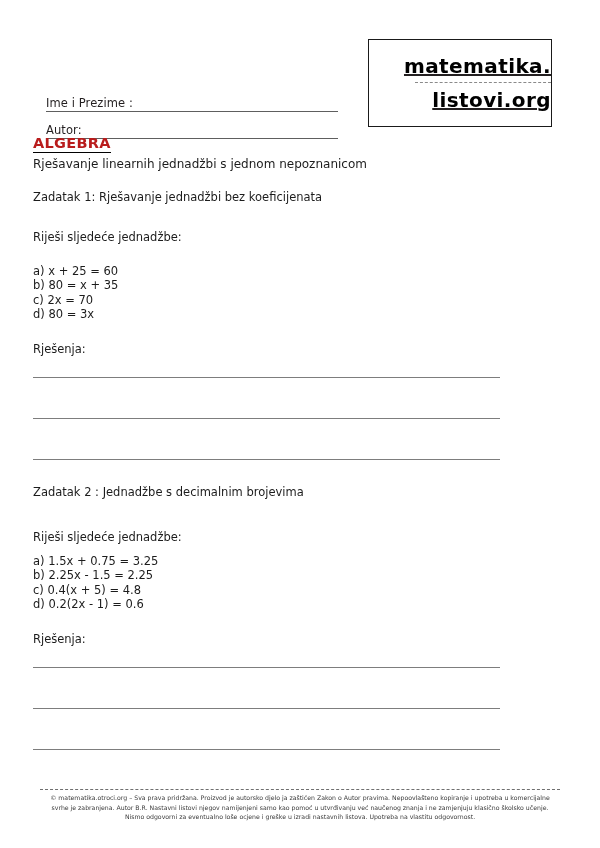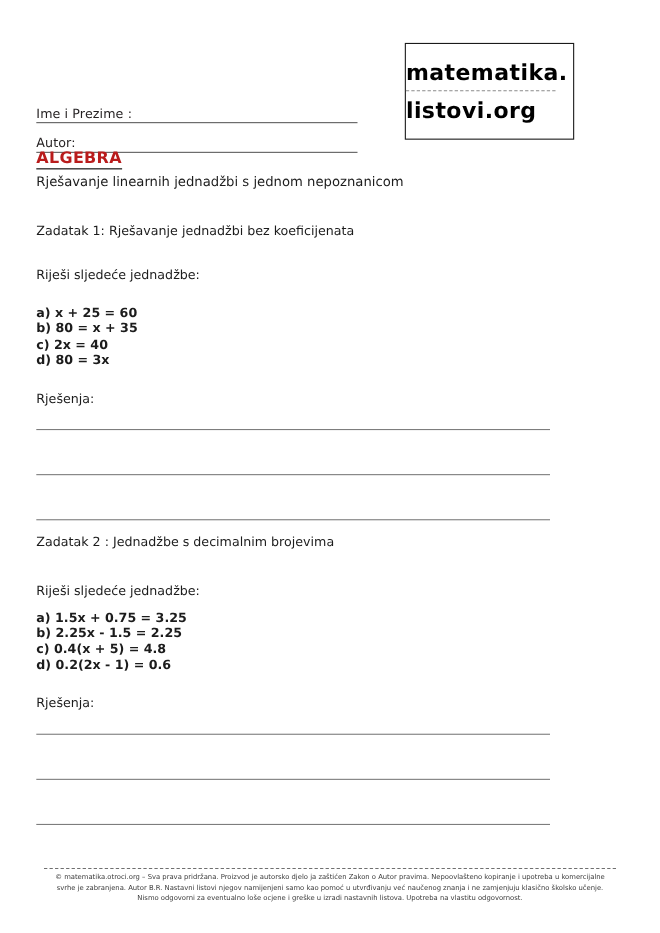--- a/index.html
+++ b/index.html
@@ -24,21 +24,21 @@
 
   
   .header {
     position: absolute;
     left: 0; right: 0;
     top: 40px;
     height: 100px;
   }
   .field-row {
     position: absolute;
-    left: 33px;
+    left: 46px;
     display: flex;
     align-items: flex-start;
     width: 292px;
   }
   .field-row.name { top: 56px; }
   .field-row.date { top: 83px; }
   .field-label {
     font-size: 11.5px;
     letter-spacing: 0.1px;
     white-space: nowrap;
@@ -50,29 +50,30 @@
     flex: 1 1 auto;
     border-bottom: 1.3px solid #5e5e5e;
     height: 15px;
   }
 
   
   .logo-box {
     position: absolute;
     left: 368px;
     top: 39px;
-    width: 154px;
+    width: 184px;
     height: 88px;
     border: 1.6px solid #1a1a1a;
     background: #fff;
     box-sizing: border-box;
     display: flex;
     flex-direction: column;
-    align-items: flex-start;
+    align-items: flex-end;
     justify-content: center;
+    text-decoration: underline;
   }
   .logo-line1, .logo-line2 {
     font-family: "DejaVu Sans", sans-serif;
     font-weight: 700;
     font-size: 20px;
     letter-spacing: 0.4px;
     color: #000;
     line-height: 26px;
     text-align: center;
   }
@@ -105,21 +106,21 @@
     margin-top: 4px;
     line-height: 14px;
   }
 
   
   .task {
     position: absolute;
     left: 33px;
     width: 530px;
   }
-  .task-1 { top: 203px; }
+  .task-1 { top: 190px; }
   .task-2 { top: 485px; }
 
   .task-heading {
     font-size: 11.5px;
     color: #1c1c1c;
     line-height: 14px;
   }
   .task-instruction {
     font-size: 11.5px;
     color: #1c1c1c;
@@ -133,21 +134,20 @@
     padding: 0;
     list-style: none;
   }
   .t1 .eq-list { margin-top: 20px; }
   .t2 .eq-list { margin-top: 10px; }
   .eq-item {
     font-size: 11.5px;
     color: #1c1c1c;
     line-height: 14.4px;
     white-space: pre;
-    font-weight: bold;
   }
 
   .answers-label {
     font-size: 11.5px;
     color: #1c1c1c;
     line-height: 14px;
   }
   .t1 .answers-label { margin-top: 20px; }
   .t2 .answers-label { margin-top: 20px; }
 
@@ -223,21 +223,21 @@
     <div class="doc-title">ALGEBRA</div>
     <div class="doc-subtitle">Rješavanje linearnih jednadžbi s jednom nepoznanicom</div>
   </div>
 
   <div class="task task-1 t1">
     <div class="task-heading">Zadatak 1: Rješavanje jednadžbi bez koeficijenata</div>
     <div class="task-instruction">Riješi sljedeće jednadžbe:</div>
     <ul class="eq-list">
       <li class="eq-item">a) x + 25 = 60</li>
       <li class="eq-item">b) 80 = x + 35</li>
-      <li class="eq-item">c) 2x = 40</li>
+      <li class="eq-item">c) 2x = 70</li>
       <li class="eq-item">d) 80 = 3x</li>
     </ul>
     <div class="answers-label">Rješenja:</div>
     <div class="answer-lines">
       <div class="answer-line"></div>
       <div class="answer-line"></div>
       <div class="answer-line"></div>
     </div>
   </div>
 

